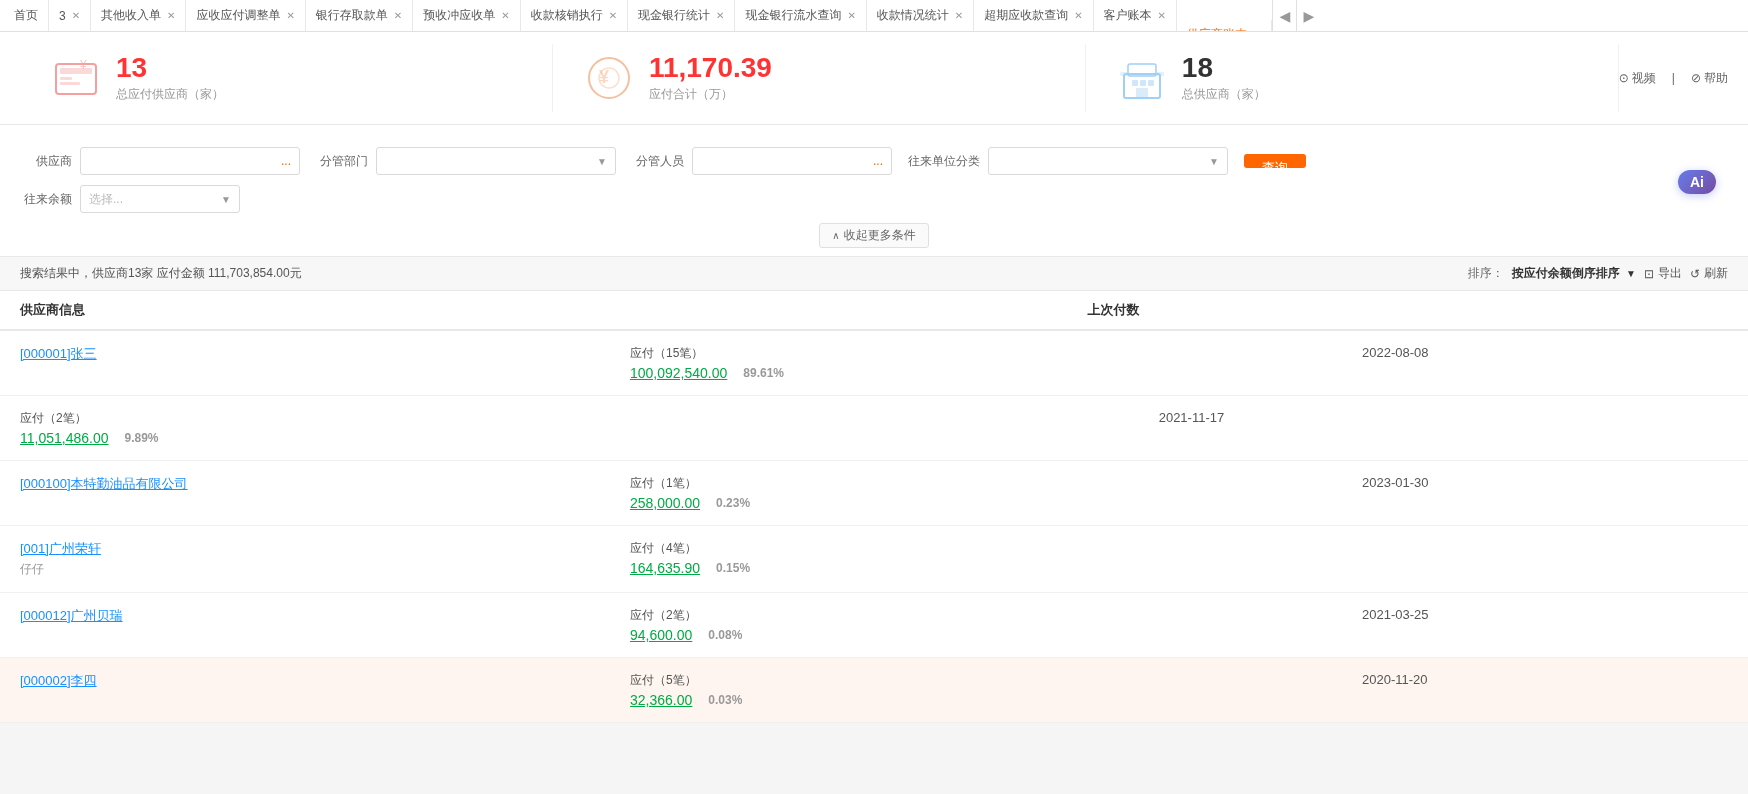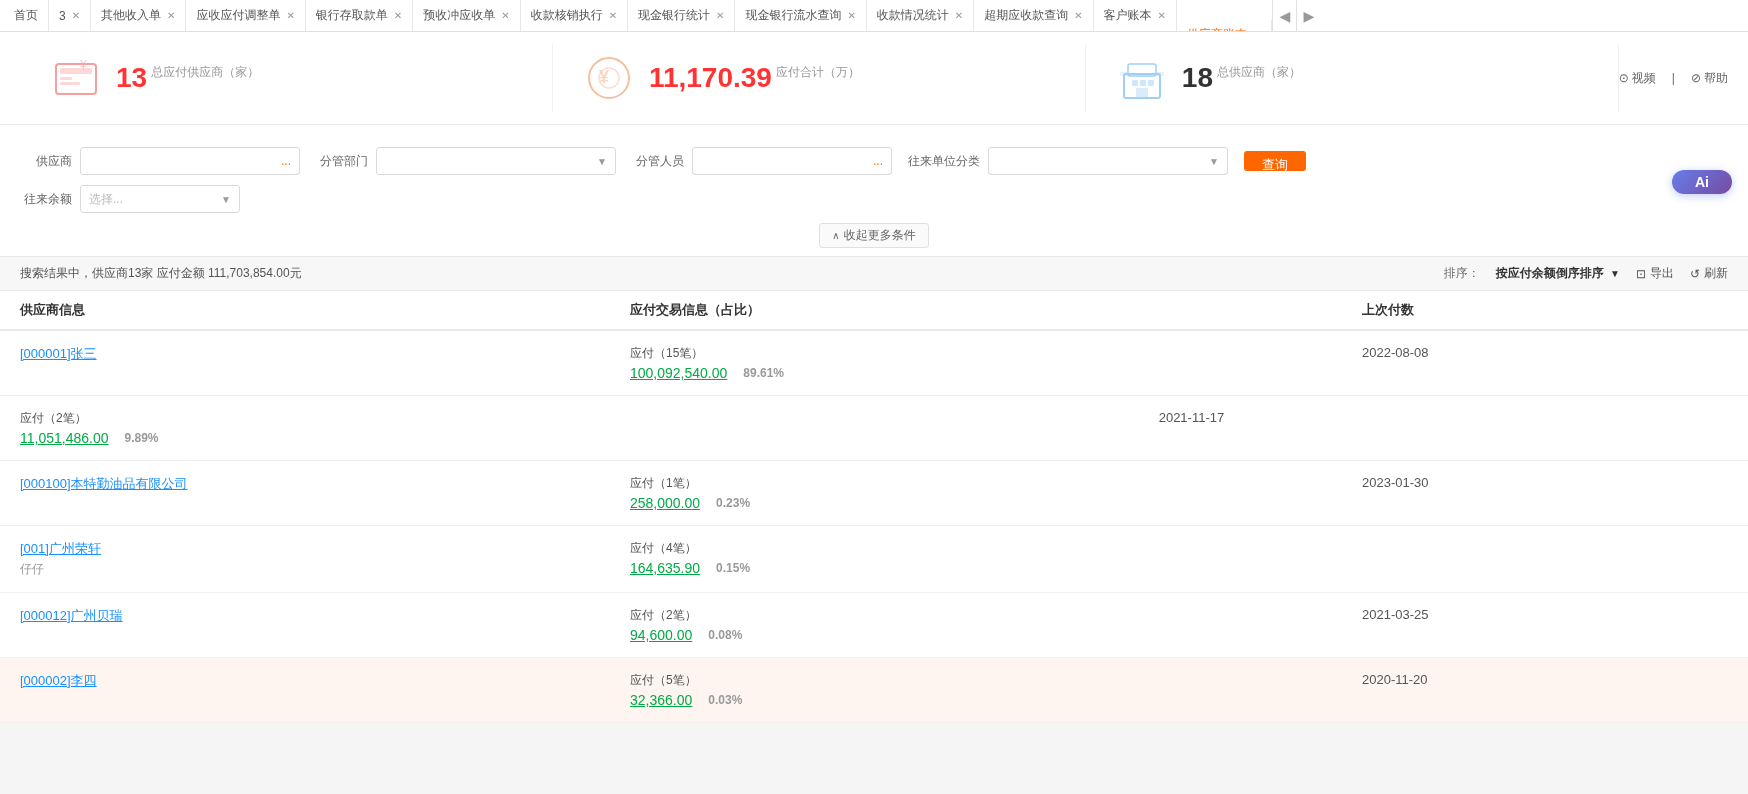--- a/index.html
+++ b/index.html
@@ -27,21 +27,21 @@
       border-bottom: 1px solid #e8e8e8; padding: 12px 20px;
       gap: 0;
     }
     .stat-card {
       display: flex; align-items: center; gap: 14px;
       padding: 8px 30px; flex: 1; border-right: 1px solid #f0f0f0;
     }
     .stat-card:last-child { border-right: none; }
     .stat-icon { width: 52px; height: 52px; display: flex; align-items: center; justify-content: center; }
     .stat-icon svg { width: 48px; height: 48px; }
-    .stat-info { display: flex; gap: 4px; }
+    .stat-info { display: flex; flex-direction: column; gap: 4px; }
     .stat-number { font-size: 28px; font-weight: bold; color: #ff3333; line-height: 1; }
     .stat-label { font-size: 12px; color: #999; }
     .stat-right-actions { display: flex; align-items: center; gap: 16px; margin-left: auto; font-size: 12px; color: #666; }
     .stat-right-actions span { cursor: pointer; }
 
     
     .filter-area {
       background: #fff; padding: 14px 20px 8px 20px;
       border-bottom: 1px solid #e8e8e8;
     }
@@ -53,37 +53,37 @@
       font-size: 12px; height: 28px; color: #333; background: #fff;
       display: flex; align-items: center; justify-content: space-between; cursor: pointer;
       min-width: 180px;
     }
     .filter-input .dots { color: #ff6600; }
     .filter-input .arrow { color: #999; font-size: 10px; }
     .filter-input-wide { min-width: 240px; }
     .filter-input-medium { min-width: 200px; }
     .query-btn {
       background: #ff6600; color: #fff; border: none; border-radius: 3px;
-      padding: 5px 18px; font-size: 13px; cursor: pointer; height: 20px;
+      padding: 5px 18px; font-size: 13px; cursor: pointer; height: 14px;
     }
     .collapse-row { display: flex; justify-content: center; margin-top: 4px; }
     .collapse-btn {
       display: flex; align-items: center; gap: 4px;
       color: #666; font-size: 12px; cursor: pointer; padding: 3px 12px;
       border: 1px solid #e0e0e0; border-radius: 3px; background: #fafafa;
     }
 
     
     .result-bar {
       background: #f7f7f7; padding: 8px 20px;
       display: flex; align-items: center; justify-content: space-between;
       border-bottom: 1px solid #e8e8e8; font-size: 12px; color: #555;
     }
     .result-bar-left { display: flex; gap: 16px; }
-    .result-bar-right { display: flex; align-items: center; gap: 16px; }
+    .result-bar-right { display: flex; align-items: center; gap: 8px; }
     .sort-label { color: #666; }
     .sort-value { color: #333; font-weight: bold; cursor: pointer; }
     .action-btn { display: flex; align-items: center; gap: 4px; cursor: pointer; color: #555; }
 
     
     .table-area { background: #fff; }
     .table-header {
       display: flex; padding: 10px 20px;
       border-bottom: 2px solid #e8e8e8;
       font-size: 13px; font-weight: bold; color: #333;
@@ -108,23 +108,23 @@
     .transaction-pct { color: #999; font-size: 12px; font-weight: bold; }
     .last-payment-date { color: #555; font-size: 13px; }
 
     
     .table-wrapper { overflow-y: auto; max-height: calc(100vh - 320px); }
     .table-wrapper::-webkit-scrollbar { width: 6px; }
     .table-wrapper::-webkit-scrollbar-thumb { background: #ccc; border-radius: 3px; }
 
     
     .ai-badge {
-      position: fixed; top: 170px; right: 16px;
+      position: fixed; top: 170px; right: 32px;
       background: linear-gradient(135deg, #667eea, #764ba2);
-      color: #fff; border-radius: 20px; padding: 4px 23px;
+      color: #fff; border-radius: 20px; padding: 4px 12px;
       font-size: 14px; font-weight: bold; cursor: pointer;
       box-shadow: 0 2px 8px rgba(102,126,234,0.4);
     }
   </style>
 </head>
 <body>
 
 <div class="top-nav">
 
   <div class="nav-tab">
@@ -320,21 +320,20 @@
       <span>↺</span>
       <span>刷新</span>
     </div>
   </div>
 </div>
 
 <div class="table-area">
 
   <div class="table-header">
     <div class="col-supplier">供应商信息</div>
-    <div class="col-transaction">应付交易信息（占比）</div>
     <div class="col-last-payment">上次付数</div>
   </div>
 
   <div class="table-wrapper" id="table-body">
   <div class="table-row">
     <div class="col-supplier">
       <div>
         <a class="supplier-link">[000001]张三</a>
       </div>
 

